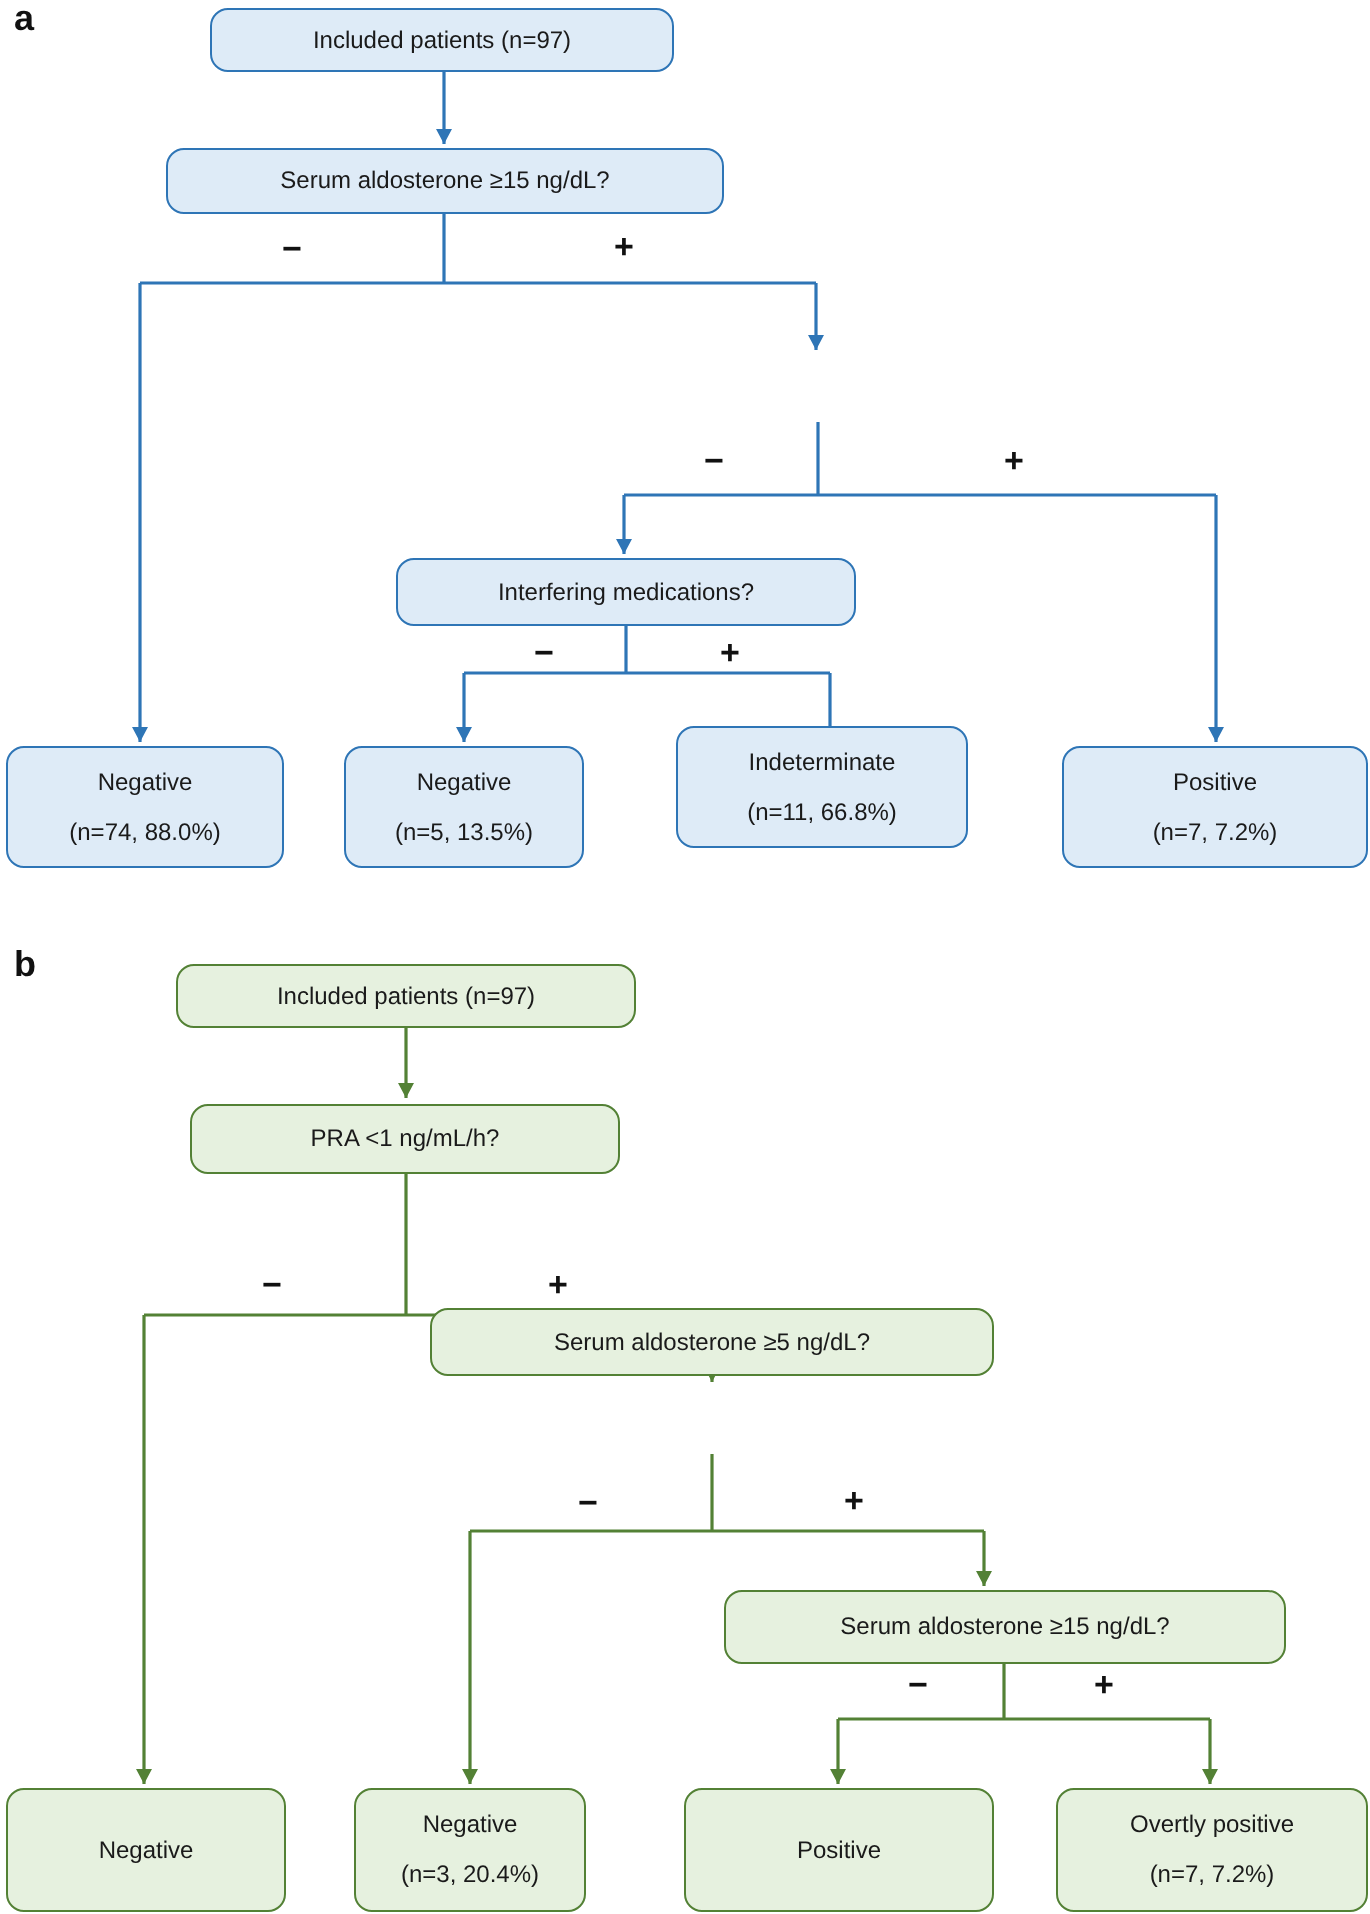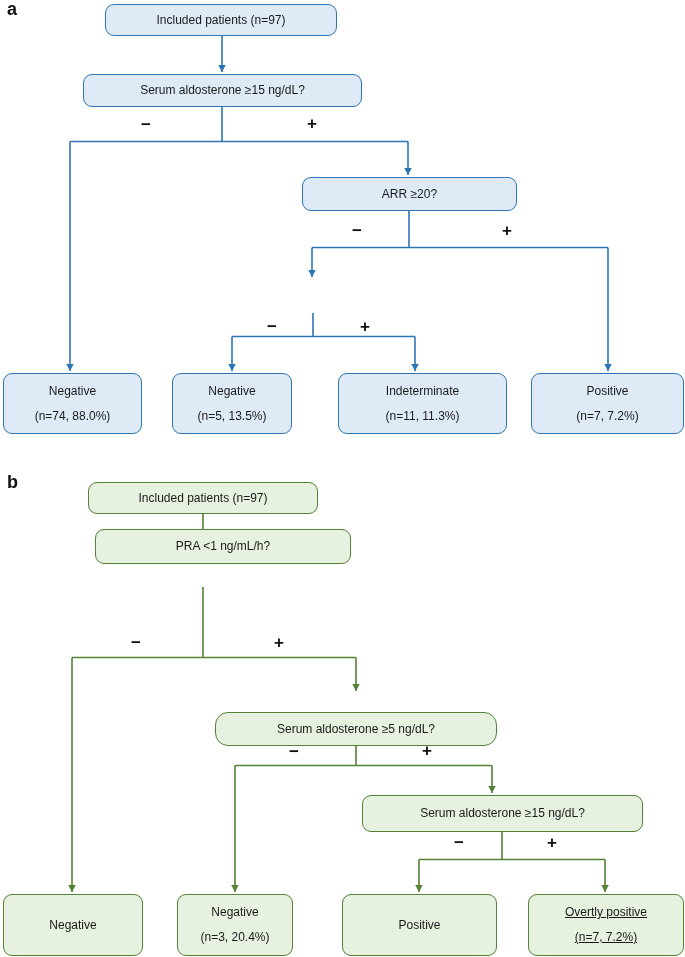--- a/index.html
+++ b/index.html
@@ -58,68 +58,68 @@
       <path d="M419,859.5 L605,859.5"></path>
       <path d="M419,859.5 L419,892" marker-end="url(#arrG)"></path>
       <path d="M605,859.5 L605,892" marker-end="url(#arrG)"></path>
     </g>
   </svg>
 
   <div class="panel-letter" style="left:7px;top:-3px;">a</div>
 
   <div class="node blue" style="left:105px;top:4px;width:232px;height:32px;">Included patients (n=97)</div>
   <div class="node blue" style="left:83px;top:74px;width:279px;height:33px;">Serum aldosterone ≥15 ng/dL?</div>
-  <div class="node blue" style="left:302px;top:177px;width:215px;height:34px;">ARR ≥20?</div>
+  <div class="node blue" style="left:198px;top:279px;width:230px;height:34px;">Interfering medications?</div>
 
   <div class="sign" style="left:134px;top:113px;">−</div>
   <div class="sign" style="left:300px;top:112px;">+</div>
   <div class="sign" style="left:345px;top:219px;">−</div>
   <div class="sign" style="left:495px;top:219px;">+</div>
   <div class="sign" style="left:260px;top:315px;">−</div>
   <div class="sign" style="left:353px;top:315px;">+</div>
 
   <div class="node blue" style="left:3px;top:373px;width:139px;height:61px;">
     <span>Negative</span>
     <span>(n=74, 88.0%)</span>
   </div>
   <div class="node blue" style="left:172px;top:373px;width:120px;height:61px;">
     <span>Negative</span>
     <span>(n=5, 13.5%)</span>
   </div>
-  <div class="node blue" style="left:338px;top:373px;width:169px;height:61px;">
+  <div class="node blue" style="left:338px;top:363px;width:146px;height:61px;">
     <span>Indeterminate</span>
-    <span>(n=11, 11.3%)</span>
+    <span>(n=11, 66.8%)</span>
   </div>
   <div class="node blue" style="left:531px;top:373px;width:153px;height:61px;">
     <span>Positive</span>
     <span>(n=7, 7.2%)</span>
   </div>
 
   <div class="panel-letter" style="left:7px;top:470px;">b</div>
 
   <div class="node green" style="left:88px;top:482px;width:230px;height:32px;">Included patients (n=97)</div>
-  <div class="node green" style="left:95px;top:529px;width:256px;height:35px;">PRA &lt;1 ng/mL/h?</div>
-  <div class="node green" style="left:215px;top:712px;width:282px;height:34px;border-radius:13px;">Serum aldosterone ≥5 ng/dL?</div>
+  <div class="node green" style="left:95px;top:552px;width:215px;height:35px;">PRA &lt;1 ng/mL/h?</div>
+  <div class="node green" style="left:215px;top:654px;width:282px;height:34px;">Serum aldosterone ≥5 ng/dL?</div>
   <div class="node green" style="left:362px;top:795px;width:281px;height:37px;">Serum aldosterone ≥15 ng/dL?</div>
 
   <div class="sign" style="left:124px;top:631px;">−</div>
   <div class="sign" style="left:267px;top:631px;">+</div>
   <div class="sign" style="left:282px;top:740px;">−</div>
   <div class="sign" style="left:415px;top:739px;">+</div>
   <div class="sign" style="left:447px;top:831px;">−</div>
   <div class="sign" style="left:540px;top:831px;">+</div>
 
   <div class="node green" style="left:3px;top:894px;width:140px;height:62px;">
     <span>Negative</span>
   </div>
   <div class="node green" style="left:177px;top:894px;width:116px;height:62px;">
     <span>Negative</span>
     <span>(n=3, 20.4%)</span>
   </div>
   <div class="node green" style="left:342px;top:894px;width:155px;height:62px;">
     <span>Positive</span>
   </div>
-  <div class="node green" style="left:528px;top:894px;width:156px;height:62px;text-decoration:underline;">
+  <div class="node green" style="left:528px;top:894px;width:156px;height:62px;">
     <span>Overtly positive</span>
     <span>(n=7, 7.2%)</span>
   </div>
 
 </div>
 
 </body></html>

